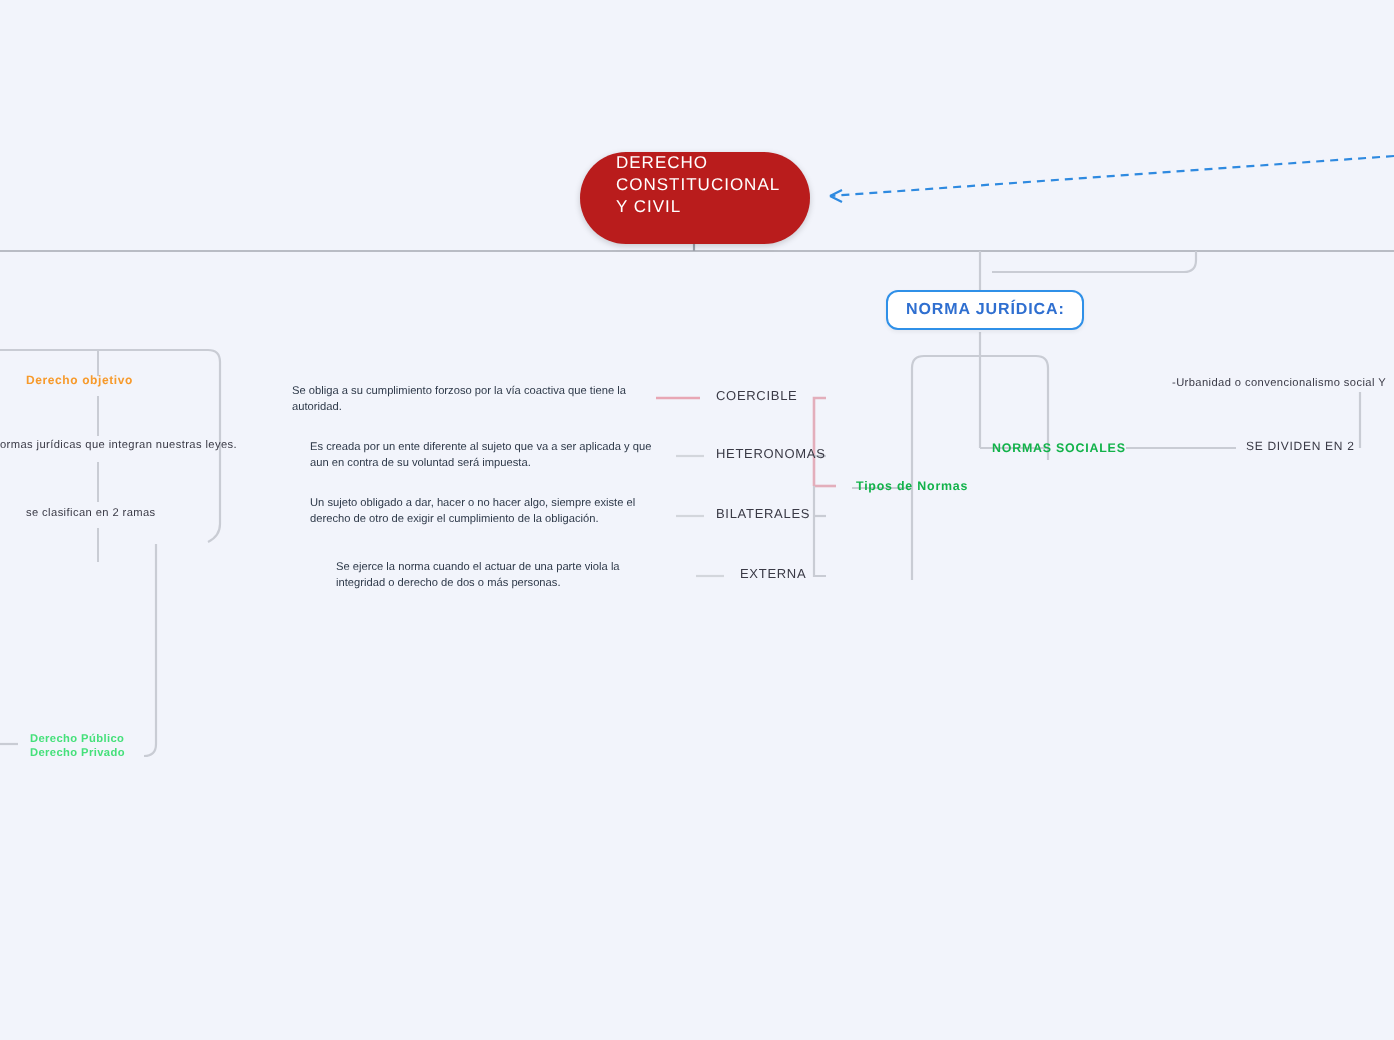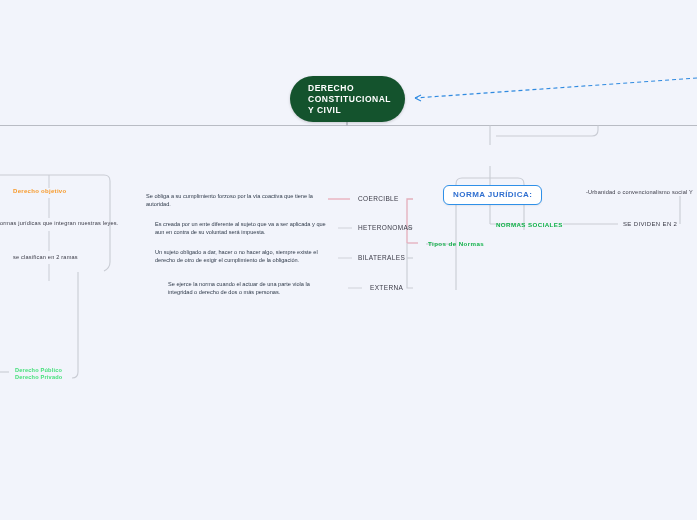--- a/index.html
+++ b/index.html
@@ -11,46 +11,45 @@
     position:relative;
   }
   #canvas{position:absolute;inset:0;width:697px;height:520px;}
   svg.lines{position:absolute;left:0;top:0;width:697px;height:520px;pointer-events:none;}
 
   .node{position:absolute;white-space:nowrap;}
 
   
   .root{
     left:290px;top:76px;width:115px;height:46px;
-    background:#14532d;
+    background:#b91c1c;
     border-radius:23px;
     box-shadow:0 1px 3px rgba(0,0,0,.18);
     color:#ffffff;
     font-size:8.5px;
-    font-weight:bold;
+    font-weight:normal;
     letter-spacing:.5px;
     line-height:11px;
     padding:0;
-    display:flex;align-items:center;
+    display:flex;align-items:flex-start;
   }
   .root .rtext{padding-left:18px;white-space:pre-line;}
 
   
   .boxnode{
     left:443px;top:145px;
     background:#ffffff;
     border:1.4px solid #2f90e8;
     border-radius:6px;
     padding:4px 9px 5px 9px;
     color:#2f6fd0;
     font-size:8px;
     font-weight:bold;
     letter-spacing:.45px;
     box-shadow:0 1px 2px rgba(0,0,0,.06);
-    margin-top:40px;
   }
 
   .plain{color:#3a3a46;font-size:6.5px;letter-spacing:.35px;}
   .para{color:#2f3a4a;font-size:5.6px;line-height:8px;white-space:normal;}
   .green{color:#12b24a;font-weight:bold;font-size:6.2px;letter-spacing:.4px;}
   .greenlight{color:#45e07a;font-weight:bold;font-size:5.6px;line-height:7.5px;letter-spacing:.2px;}
   .orange{color:#f79a2b;font-weight:bold;font-size:6px;letter-spacing:.3px;}
   .tiny{color:#3a3a46;font-size:5.6px;letter-spacing:.2px;}
 </style>
 </head>

